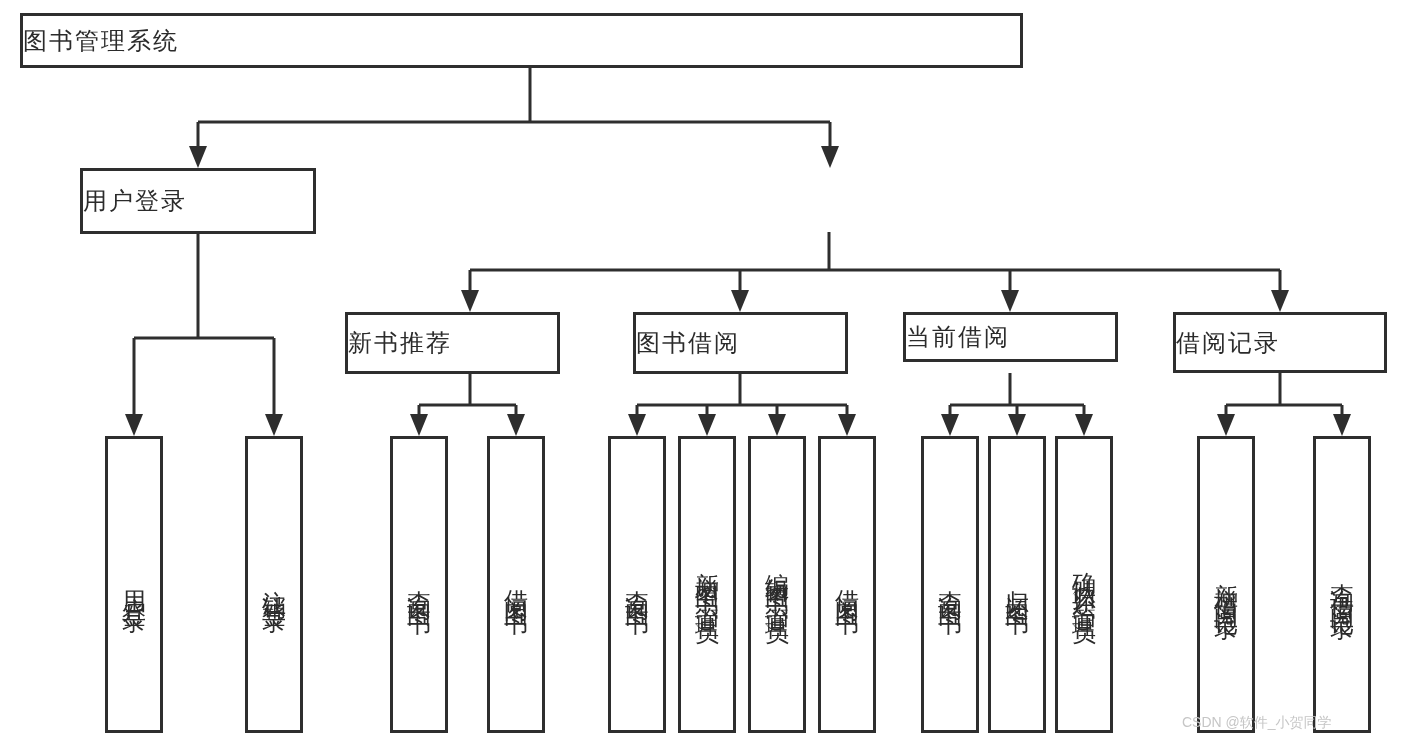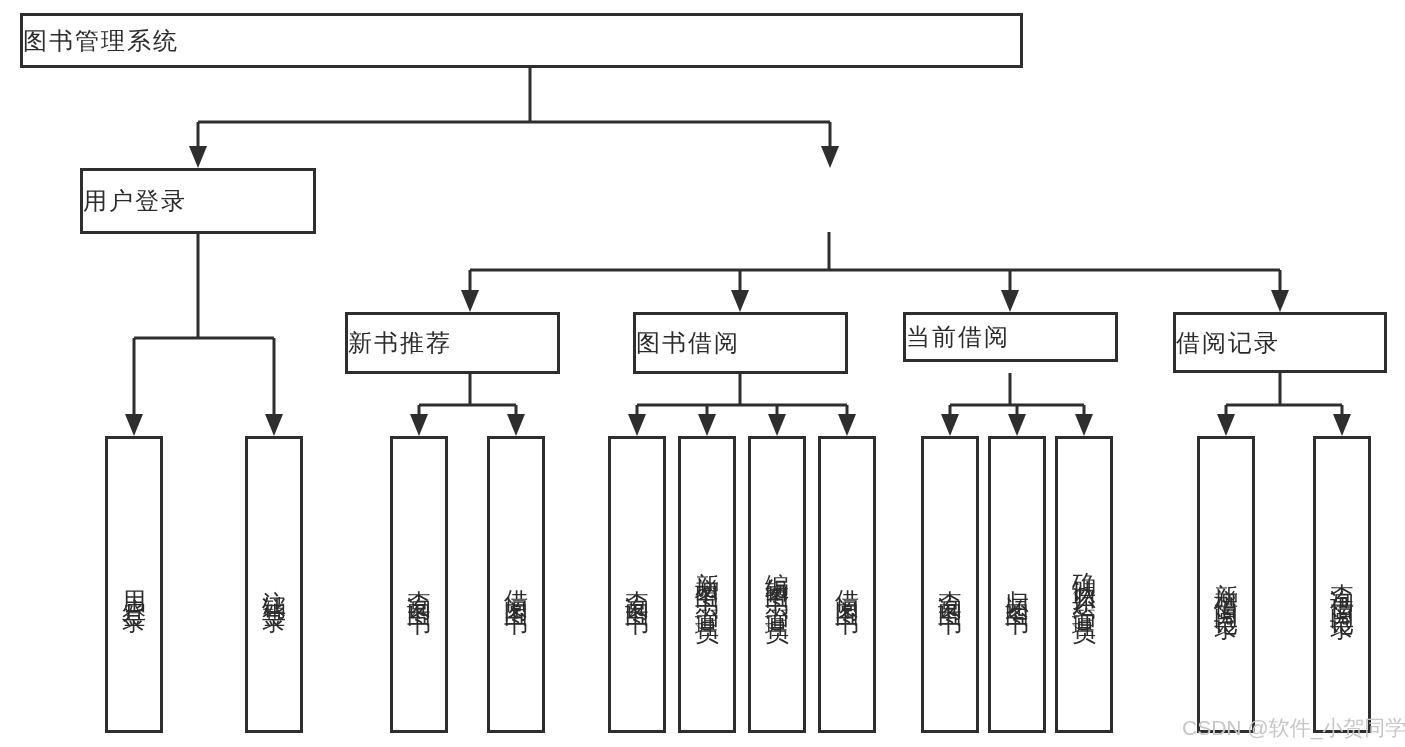--- a/index.html
+++ b/index.html
@@ -48,21 +48,21 @@
     letter-spacing: 7px;
     line-height: 1;
     color: #2b2b2b;
     white-space: nowrap;
   }
   .watermark {
     position: absolute;
     left: 1182px;
     top: 714px;
     z-index: 5;
-    font-size: 21px;
+    font-size: 14px;
     color: #c6c6c6;
     white-space: nowrap;
   }
 </style>
 </head>
 <body>
 
 <div class="stage">
 
   <svg class="lines" width="1405" height="747" viewBox="0 0 1405 747">

